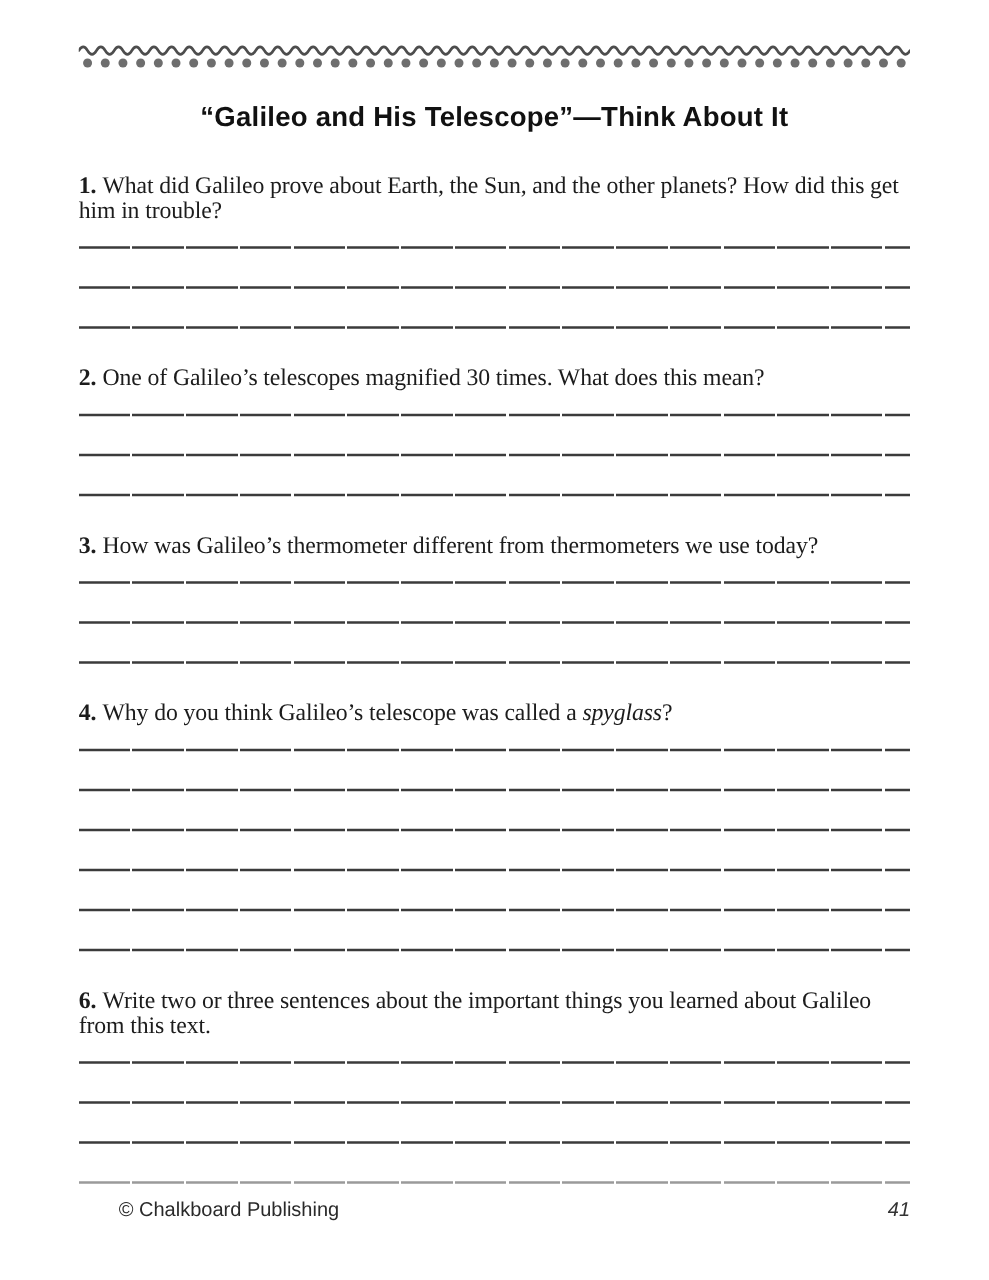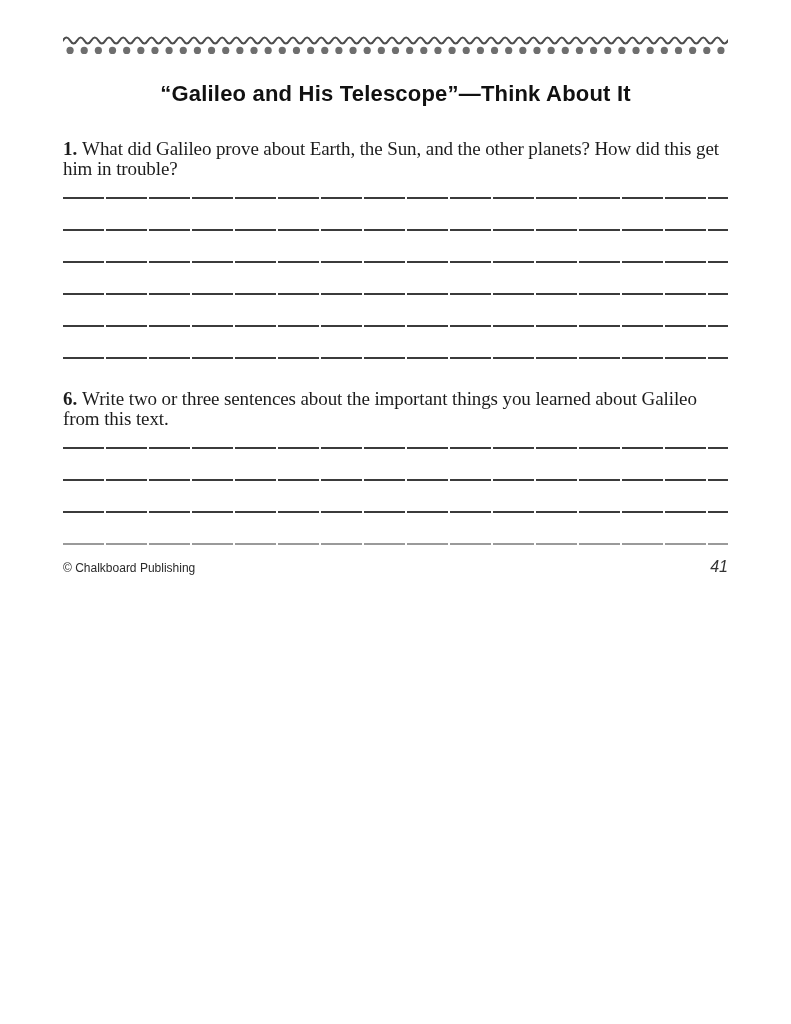--- a/index.html
+++ b/index.html
@@ -63,21 +63,21 @@
       var(--separator) 0px, var(--separator) 41px,
       rgba(255,255,255,0) 41px, rgba(255,255,255,0) 43px);
   }
   .footer-row {
     margin-top: 13px;
     display: flex;
     justify-content: space-between;
     align-items: baseline;
     font-family: "Liberation Sans", sans-serif;
   }
-  .copyright { font-size: 12px; color: #2a2a2a; }
+  .copyright { font-size: 16px; color: #2a2a2a; margin-left: 32px; }
   .page-number { font-size: 16px; color: #333333; font-style: italic; }
 </style>
 </head>
 <body>
 
 <div class="page">
 
   <svg class="border-deco" id="border-svg" viewBox="0 0 665 22">
     <path id="wave-path" fill="none" stroke-width="2.2" stroke-linecap="round" d="M0 7.5 Q 3.54 1.50 7.07 7.5 Q 10.61 13.50 14.15 7.5 Q 17.69 1.50 21.22 7.5 Q 24.76 13.50 28.30 7.5 Q 31.84 1.50 35.37 7.5 Q 38.91 13.50 42.45 7.5 Q 45.98 1.50 49.52 7.5 Q 53.06 13.50 56.60 7.5 Q 60.13 1.50 63.67 7.5 Q 67.21 13.50 70.74 7.5 Q 74.28 1.50 77.82 7.5 Q 81.36 13.50 84.89 7.5 Q 88.43 1.50 91.97 7.5 Q 95.51 13.50 99.04 7.5 Q 102.58 1.50 106.12 7.5 Q 109.65 13.50 113.19 7.5 Q 116.73 1.50 120.27 7.5 Q 123.80 13.50 127.34 7.5 Q 130.88 1.50 134.41 7.5 Q 137.95 13.50 141.49 7.5 Q 145.03 1.50 148.56 7.5 Q 152.10 13.50 155.64 7.5 Q 159.18 1.50 162.71 7.5 Q 166.25 13.50 169.79 7.5 Q 173.32 1.50 176.86 7.5 Q 180.40 13.50 183.94 7.5 Q 187.47 1.50 191.01 7.5 Q 194.55 13.50 198.09 7.5 Q 201.62 1.50 205.16 7.5 Q 208.70 13.50 212.23 7.5 Q 215.77 1.50 219.31 7.5 Q 222.85 13.50 226.38 7.5 Q 229.92 1.50 233.46 7.5 Q 236.99 13.50 240.53 7.5 Q 244.07 1.50 247.61 7.5 Q 251.14 13.50 254.68 7.5 Q 258.22 1.50 261.76 7.5 Q 265.29 13.50 268.83 7.5 Q 272.37 1.50 275.90 7.5 Q 279.44 13.50 282.98 7.5 Q 286.52 1.50 290.05 7.5 Q 293.59 13.50 297.13 7.5 Q 300.66 1.50 304.20 7.5 Q 307.74 13.50 311.28 7.5 Q 314.81 1.50 318.35 7.5 Q 321.89 13.50 325.43 7.5 Q 328.96 1.50 332.50 7.5 Q 336.04 13.50 339.57 7.5 Q 343.11 1.50 346.65 7.5 Q 350.19 13.50 353.72 7.5 Q 357.26 1.50 360.80 7.5 Q 364.34 13.50 367.87 7.5 Q 371.41 1.50 374.95 7.5 Q 378.48 13.50 382.02 7.5 Q 385.56 1.50 389.10 7.5 Q 392.63 13.50 396.17 7.5 Q 399.71 1.50 403.24 7.5 Q 406.78 13.50 410.32 7.5 Q 413.86 1.50 417.39 7.5 Q 420.93 13.50 424.47 7.5 Q 428.01 1.50 431.54 7.5 Q 435.08 13.50 438.62 7.5 Q 442.15 1.50 445.69 7.5 Q 449.23 13.50 452.77 7.5 Q 456.30 1.50 459.84 7.5 Q 463.38 13.50 466.91 7.5 Q 470.45 1.50 473.99 7.5 Q 477.53 13.50 481.06 7.5 Q 484.60 1.50 488.14 7.5 Q 491.68 13.50 495.21 7.5 Q 498.75 1.50 502.29 7.5 Q 505.82 13.50 509.36 7.5 Q 512.90 1.50 516.44 7.5 Q 519.97 13.50 523.51 7.5 Q 527.05 1.50 530.59 7.5 Q 534.12 13.50 537.66 7.5 Q 541.20 1.50 544.73 7.5 Q 548.27 13.50 551.81 7.5 Q 555.35 1.50 558.88 7.5 Q 562.42 13.50 565.96 7.5 Q 569.49 1.50 573.03 7.5 Q 576.57 13.50 580.11 7.5 Q 583.64 1.50 587.18 7.5 Q 590.72 13.50 594.26 7.5 Q 597.79 1.50 601.33 7.5 Q 604.87 13.50 608.40 7.5 Q 611.94 1.50 615.48 7.5 Q 619.02 13.50 622.55 7.5 Q 626.09 1.50 629.63 7.5 Q 633.16 13.50 636.70 7.5 Q 640.24 1.50 643.78 7.5 Q 647.31 13.50 650.85 7.5 Q 654.39 1.50 657.93 7.5 Q 661.46 13.50 665.00 7.5" stroke="var(--wave)"></path>
     <g id="dots-group">
@@ -135,22 +135,40 @@
 
   <div class="questions">
 
     <section class="question">
       <p class="q-text"><span class="q-num">1.</span><span>What did Galileo prove about Earth, the Sun, and the other planets? How did this get him in trouble?</span><em class="q-em"></em><span></span></p>
       <div class="answer-line"></div>
       <div class="answer-line"></div>
       <div class="answer-line"></div>
     </section>
 
+    <section class="question">
+      <p class="q-text"><span class="q-num">2.</span><span>One of Galileo’s telescopes magnified 30 times. What does this mean?</span><em class="q-em"></em><span></span></p>
+      <div class="answer-line"></div>
+      <div class="answer-line"></div>
+      <div class="answer-line"></div>
+    </section>
 
+    <section class="question">
+      <p class="q-text"><span class="q-num">3.</span><span>How was Galileo’s thermometer different from thermometers we use today?</span><em class="q-em"></em><span></span></p>
+      <div class="answer-line"></div>
+      <div class="answer-line"></div>
+      <div class="answer-line"></div>
+    </section>
 
+    <section class="question">
+      <p class="q-text"><span class="q-num">4.</span><span>Why do you think Galileo’s telescope was called a </span><em class="q-em">spyglass</em><span>?</span></p>
+      <div class="answer-line"></div>
+      <div class="answer-line"></div>
+      <div class="answer-line"></div>
+    </section>
 
     <section class="question">
       <div class="answer-line"></div>
       <div class="answer-line"></div>
       <div class="answer-line"></div>
     </section>
 
     <section class="question">
       <p class="q-text"><span class="q-num">6.</span><span>Write two or three sentences about the important things you learned about Galileo from this text.</span><em class="q-em"></em><span></span></p>
       <div class="answer-line"></div>

